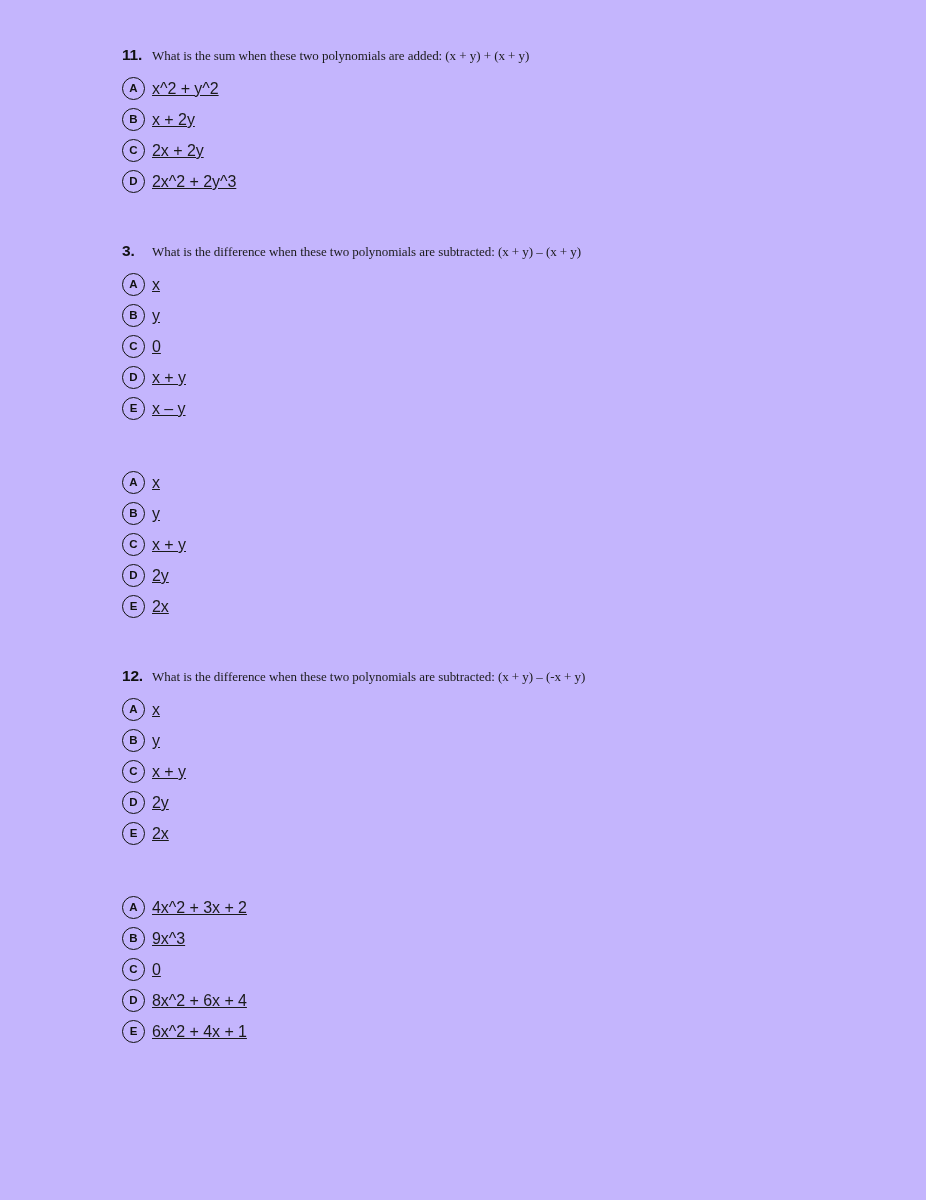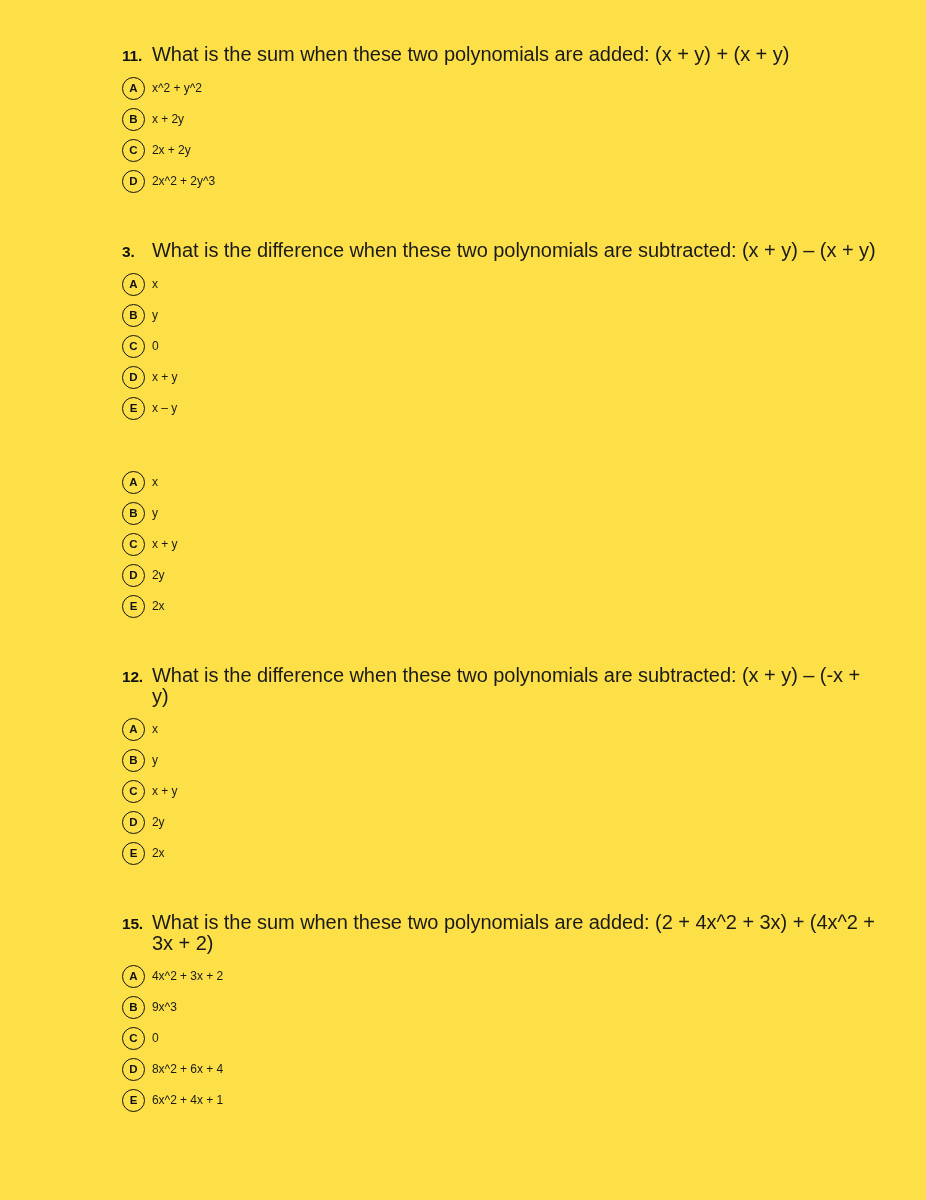--- a/index.html
+++ b/index.html
@@ -14,21 +14,21 @@
     font-family: "Liberation Sans", sans-serif;
     color: #1a1a1a;
     overflow: hidden;
   }
   .page {
     position: absolute;
     top: 0;
     left: 0;
     width: 926px;
     height: 1200px;
-    background: #fde047;
+    background: #c4b5fd;
     padding: 0;
     box-sizing: border-box;
   }
   .quiz {
     position: absolute;
     left: 122px;
     top: 44px;
     width: 760px;
   }
   .question-block {
@@ -45,24 +45,25 @@
   .q-number {
     font-weight: bold;
     font-size: 15.5px;
     letter-spacing: -0.2px;
     width: 30px;
     flex: 0 0 30px;
     color: #111111;
     line-height: 21px;
   }
   .q-text {
-    font-size: 20px;
+    font-size: 13px;
     line-height: 21px;
     color: #1a1a1a;
     letter-spacing: -0.05px;
+    font-family: Liberation Serif, serif;
   }
   .options {
     display: block;
   }
   .option-row {
     display: flex;
     align-items: center;
     height: 31px;
   }
   .opt-bubble {
@@ -75,24 +76,25 @@
     display: flex;
     align-items: center;
     justify-content: center;
     font-size: 11.5px;
     font-weight: bold;
     color: #111111;
     line-height: 1;
     margin-right: 7px;
   }
   .opt-text {
-    font-size: 12px;
+    font-size: 16px;
     line-height: 21px;
     color: #1a1a1a;
     letter-spacing: -0.05px;
+    text-decoration: underline;
   }
 </style>
 </head>
 <body>
 
 <div class="page">
   <div class="quiz" id="quiz-container">
       <div class="question-block">
         <div class="question-line">
           <div class="q-number">11.</div>
@@ -191,24 +193,20 @@
             <div class="opt-bubble">D</div>
             <div class="opt-text">2y</div>
           </div>
           <div class="option-row">
             <div class="opt-bubble">E</div>
             <div class="opt-text">2x</div>
           </div>
         </div>
       </div>
       <div class="question-block">
-        <div class="question-line">
-          <div class="q-number">15.</div>
-          <div class="q-text">What is the sum when these two polynomials are added: (2 + 4x^2 + 3x) + (4x^2 + 3x + 2)</div>
-        </div>
         <div class="options">
           <div class="option-row">
             <div class="opt-bubble">A</div>
             <div class="opt-text">4x^2 + 3x + 2</div>
           </div>
           <div class="option-row">
             <div class="opt-bubble">B</div>
             <div class="opt-text">9x^3</div>
           </div>
           <div class="option-row">

